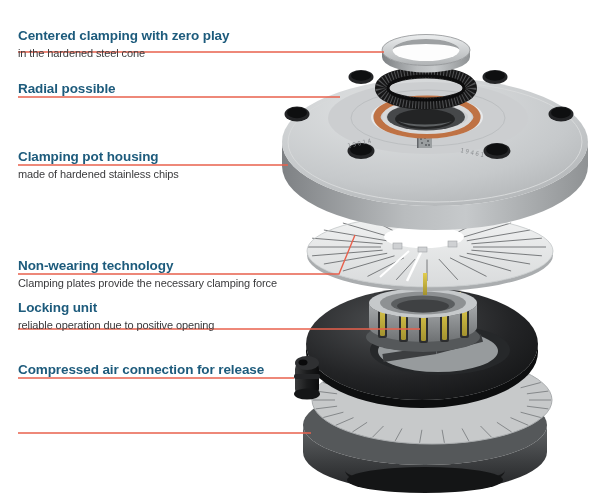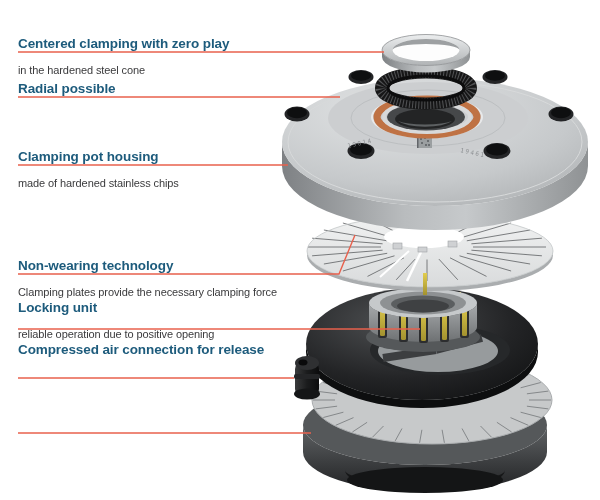--- a/index.html
+++ b/index.html
@@ -1,21 +1,21 @@
 <!DOCTYPE html>
 <html><head>
 <meta charset="utf-8">
 <style>
   html,body{margin:0;padding:0;background:#ffffff;}
   .stage{position:relative;width:600px;height:500px;background:#ffffff;overflow:hidden;
          font-family:"Liberation Sans",sans-serif;}
   .stage svg{position:absolute;left:0;top:0;}
   .callout{position:absolute;left:18px;width:345px;white-space:nowrap;}
   .callout-title{font-size:13.5px;line-height:16px;font-weight:bold;color:#1d5b7c;letter-spacing:-0.1px;}
-  .callout-sub{font-size:11px;line-height:13px;margin-top:12px;color:#3a3a3c;letter-spacing:-0.1px;}
+  .callout-sub{font-size:11px;line-height:13px;margin-top:3px;color:#3a3a3c;letter-spacing:-0.1px;}
   .eng{font-family:"DejaVu Sans Mono",monospace;font-size:6px;fill:#85888b;letter-spacing:1.5px;opacity:.9;}
 </style>
 </head>
 <body>
 
 <div class="stage">
 
   <svg width="600" height="500" viewBox="0 0 600 500">
     <defs>
       <radialGradient id="steelTop" cx="0.38" cy="0.25" r="0.95">
@@ -263,37 +263,37 @@
       <path d="M18,52 L384,52"></path>
       <path d="M18,97 L340,97"></path>
       <path d="M18,165 L288,165"></path>
       <path d="M18,274 L339,274 L355,235"></path>
       <path d="M18,329 L420,329"></path>
       <path d="M18,378 L294,378"></path>
       <path d="M18,433 L311,433"></path>
     </g>
   </svg>
 
-  <div class="callout" style="top:36px">
+  <div class="callout" style="top:28px">
     <div class="callout-title">Centered clamping with zero play</div>
     <div class="callout-sub">in the hardened steel cone</div>
   </div>
   <div class="callout" style="top:81px">
     <div class="callout-title">Radial possible</div>
   </div>
   <div class="callout" style="top:149px">
     <div class="callout-title">Clamping pot housing</div>
     <div class="callout-sub">made of hardened stainless chips</div>
   </div>
   <div class="callout" style="top:258px">
     <div class="callout-title">Non-wearing technology</div>
     <div class="callout-sub">Clamping plates provide the necessary clamping force</div>
   </div>
   <div class="callout" style="top:300px">
     <div class="callout-title">Locking unit</div>
     <div class="callout-sub">reliable operation due to positive opening</div>
   </div>
-  <div class="callout" style="top:342px">
+  <div class="callout" style="top:362px">
     <div class="callout-title">Compressed air connection for release</div>
     <div class="callout-sub"></div>
   </div>
 
 </div>
 
 </body></html>

